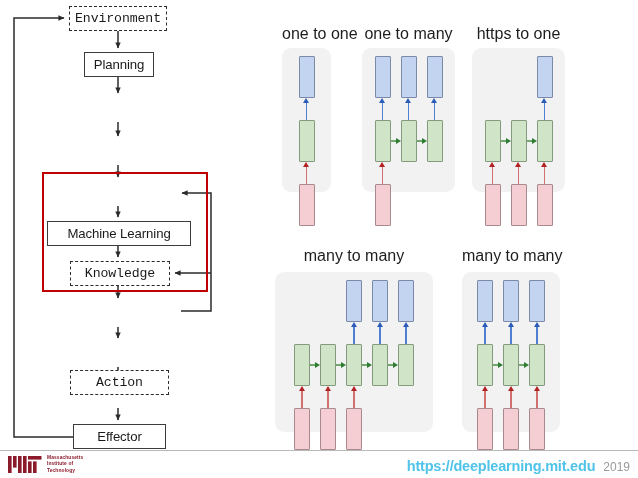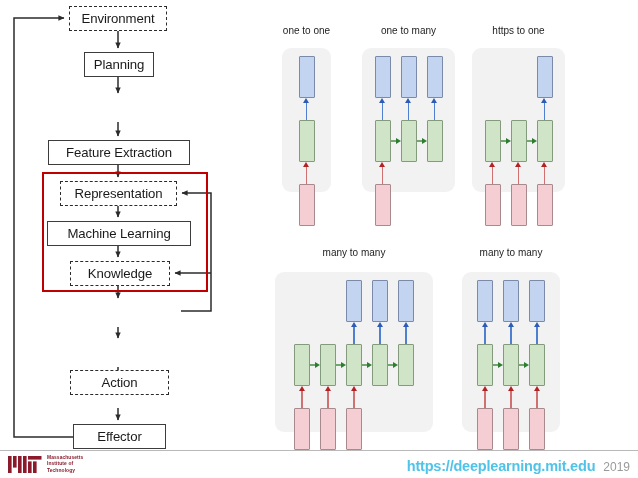--- a/index.html
+++ b/index.html
@@ -29,42 +29,42 @@
     display: flex;
     align-items: center;
     justify-content: center;
     font-size: 13.2px;
     line-height: 1;
     color: #1a1a1a;
     white-space: nowrap;
     letter-spacing: -0.1px;
   }
   .fc-box.solid  { border: 1.6px solid #3c3c3c; }
-  .fc-box.dashed { border: 1.6px dashed #2b2b2b; }
+  .fc-box.dashed { border: 1.6px dashed #2b2b2b; font-family: Liberation Mono, monospace; }
 
   #red-region {
     position: absolute;
     box-sizing: border-box;
     border: 2.4px solid #c00000;
     background: transparent;
     pointer-events: none;
   }
 
   
   #rnn-area {
     position: absolute;
     left: 270px; top: 0;
     width: 368px; height: 452px;
   }
   .rnn-group { position: absolute; }
   .rnn-title {
     position: absolute;
     width: 100%;
     text-align: center;
-    font-size: 10px;
+    font-size: 16px;
     color: #1d1d1d;
     white-space: nowrap;
     line-height: 1;
   }
   .rnn-panel {
     position: absolute;
     background: #f2f2f2;
     border-radius: 9px;
   }
   .cell {
@@ -174,22 +174,20 @@
       <path d="M211,273 L175,273" marker-end="url(#ah)"></path>
 
       <path d="M73,437 L14,437 L14,18 L64,18" marker-end="url(#ah)"></path>
     </g>
   </svg>
 
   <div id="red-region" style="left: 42px; top: 172px; width: 166px; height: 120px; border-color: rgb(192, 0, 0);"></div>
 
   <div class="fc-box dashed" style="left: 69px; top: 6px; width: 98px; height: 25px;">Environment</div>
   <div class="fc-box solid" style="left: 84px; top: 52px; width: 70px; height: 25px;">Planning</div>
-  <div class="fc-box solid" style="left: 48px; top: 140px; width: 142px; height: 25px;">Feature Extraction</div>
-  <div class="fc-box dashed" style="left: 60px; top: 181px; width: 117px; height: 25px;">Representation</div>
   <div class="fc-box solid" style="left: 47px; top: 221px; width: 144px; height: 25px;">Machine Learning</div>
   <div class="fc-box dashed" style="left: 70px; top: 261px; width: 100px; height: 25px;">Knowledge</div>
   <div class="fc-box dashed" style="left: 70px; top: 370px; width: 99px; height: 25px;">Action</div>
   <div class="fc-box solid" style="left: 73px; top: 424px; width: 93px; height: 25px;">Effector</div>
 </div>
 
 <div id="rnn-area">
     <div class="rnn-group" style="left: 0px; top: 0px; width: 368px;">
       <div class="rnn-title" style="top: 26px; left: 12px; width: 49px;">one to one</div>
       <div class="rnn-panel" style="left: 12px; top: 48px; width: 49px; height: 144px; background: rgb(242, 242, 242);"></div>

